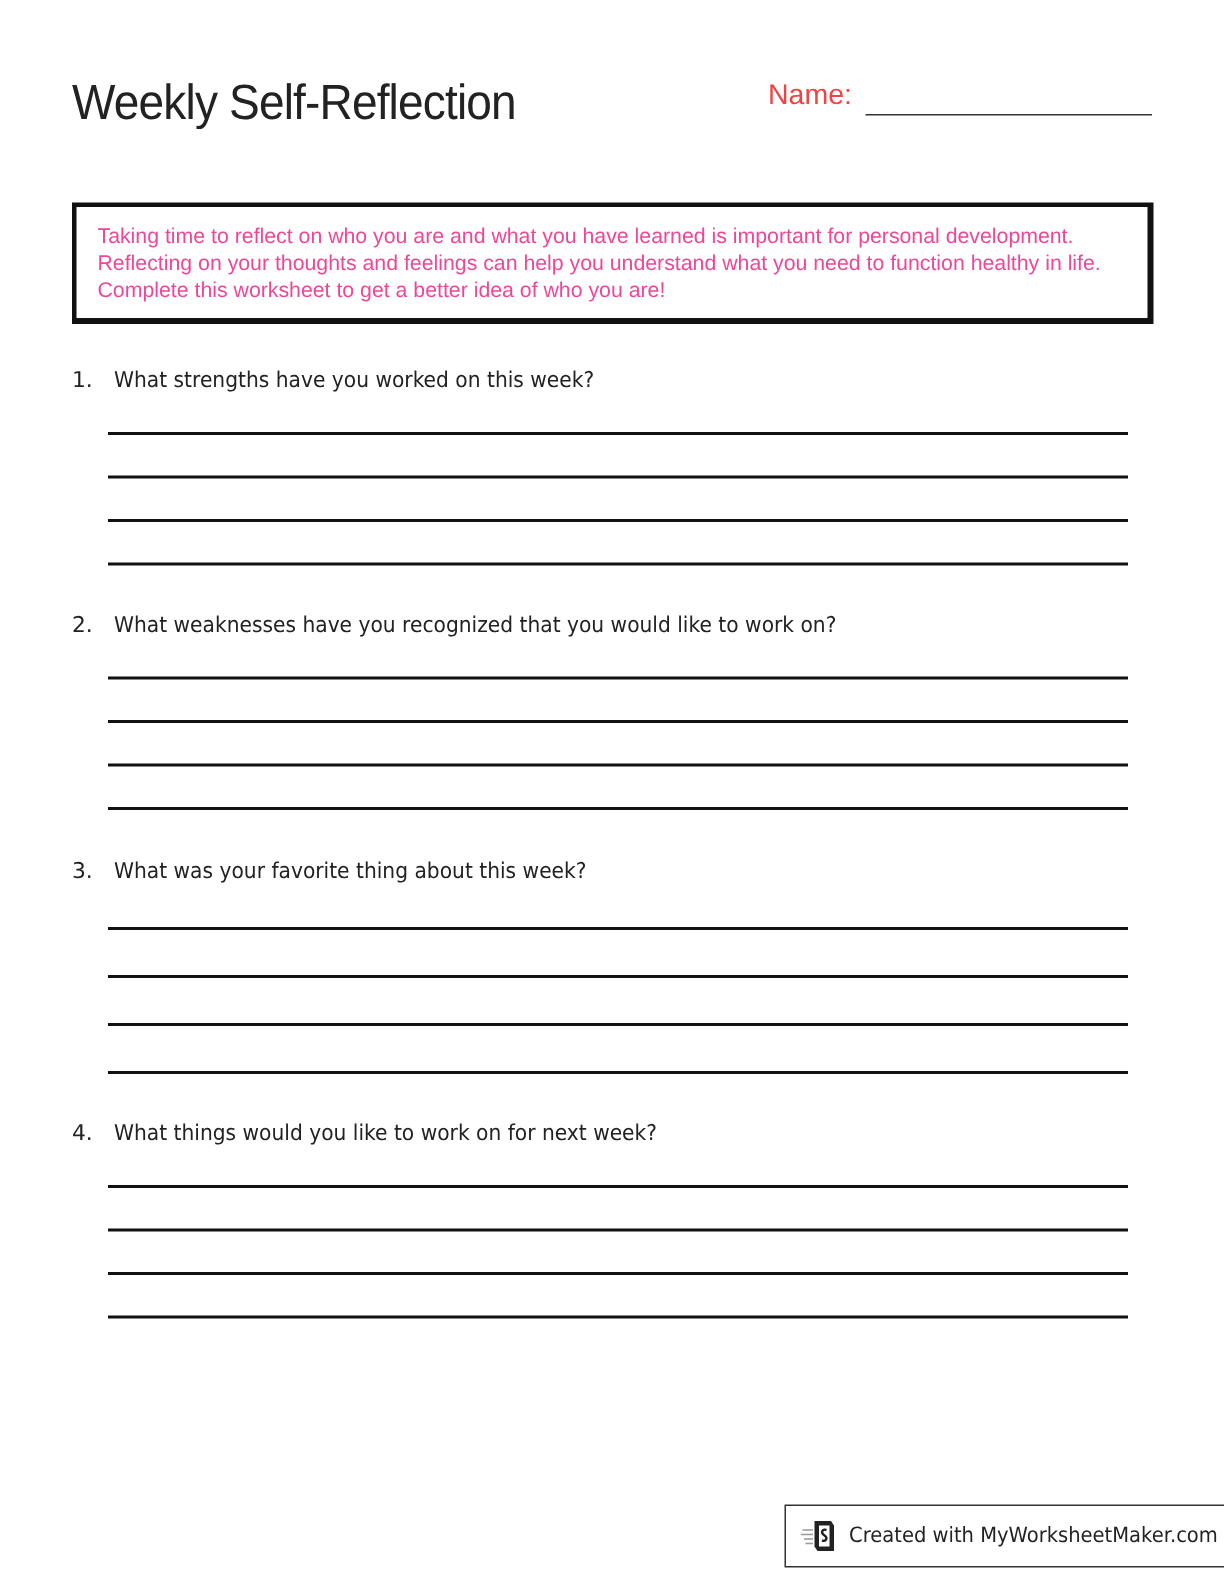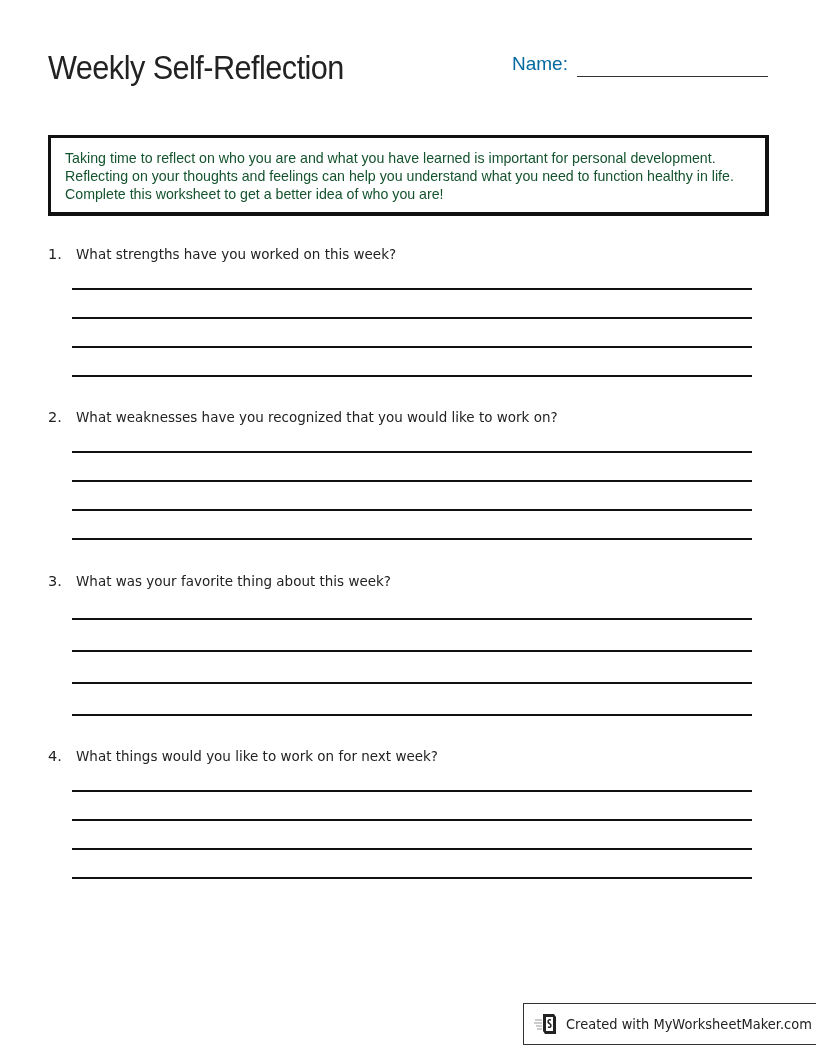--- a/index.html
+++ b/index.html
@@ -10,35 +10,35 @@
   }
   .title {
     position: absolute; left: 48px; top: 46px;
     font-size: 33px; font-weight: normal; letter-spacing: -0.6px;
     color: #222222; margin: 0; line-height: 44px;
     font-family: "Liberation Sans", sans-serif;
     transform: scaleX(0.93); transform-origin: left center;
   }
   .name-label {
     position: absolute; left: 512px; top: 52px;
-    font-size: 19px; line-height: 24px; color: #0369a1;
+    font-size: 19px; line-height: 24px; color: #ef4444;
     font-family: "Liberation Sans", sans-serif;
   }
   .name-line {
     position: absolute; left: 577px; top: 76px; width: 191px; height: 0;
     border-top: 1.5px solid #333;
   }
   .intro-box {
     position: absolute; left: 48px; top: 135px; width: 714px; height: 74px;
     border: 3px solid #111; border-right-width: 4px; border-bottom-width: 4px;
     box-sizing: content-box;
   }
   .intro-text {
     position: absolute; left: 14px; top: 11px; right: 14px;
-    font-size: 14.2px; line-height: 18px; color: #14532d;
+    font-size: 14.2px; line-height: 18px; color: #ec4899;
     font-family: "Liberation Sans", sans-serif;
     margin: 0;
   }
   .question {
     position: absolute; left: 48px; width: 720px;
   }
   .q-num {
     position: absolute; left: 0; top: 0;
     font-size: 14.5px; line-height: 18px; color: #222;
     font-family: "DejaVu Sans", sans-serif;

